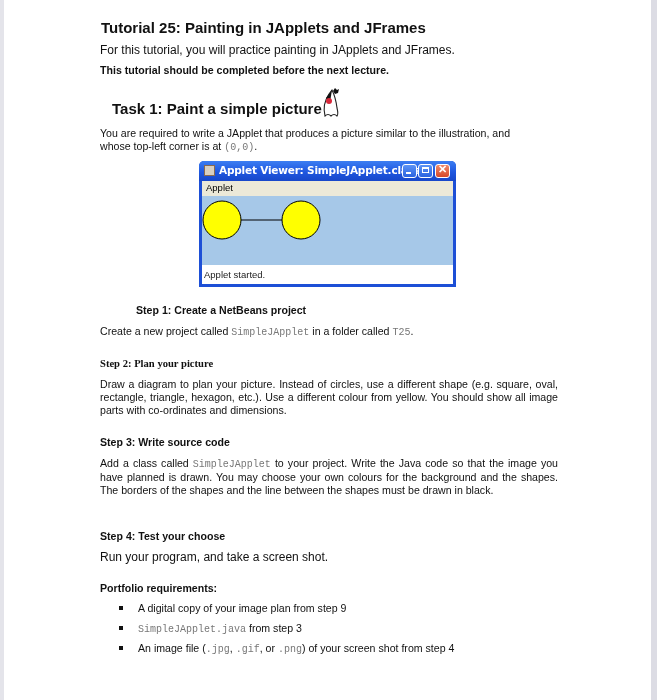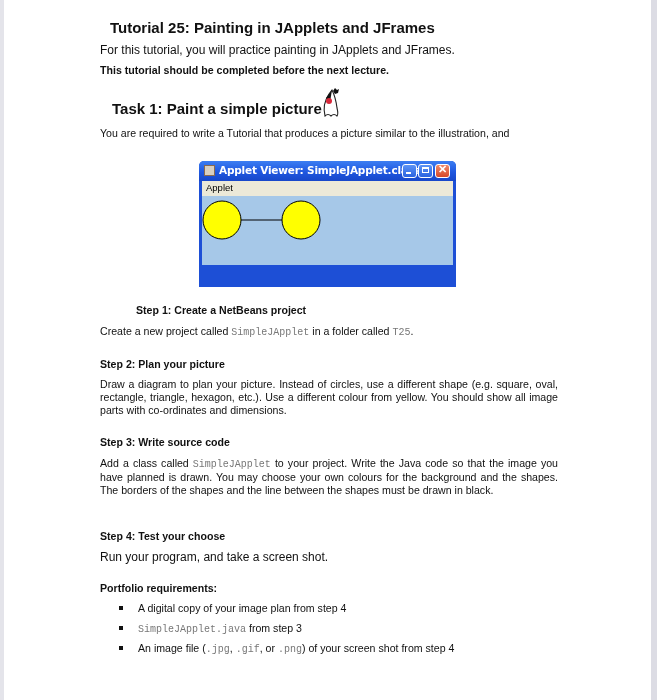--- a/index.html
+++ b/index.html
@@ -4,21 +4,21 @@
 <style>
   html, body { margin: 0; padding: 0; }
   body {
     width: 657px; height: 700px; background: #ffffff; position: relative; overflow: hidden;
     font-family: "Liberation Sans", sans-serif; color: #111;
   }
   .frame-left { position: absolute; left: 0; top: 0; width: 4px; height: 700px; background: #e4e4ea; }
   .frame-right { position: absolute; left: 651px; top: 0; width: 6px; height: 700px; background: #dcdce4; }
   .page { position: absolute; left: 100px; top: 0; width: 460px; }
   .abs { position: absolute; white-space: nowrap; }
-  h1.title { position: absolute; left: 10px; top: 19px; margin: 0; font-size: 15px; font-weight: bold; }
+  h1.title { position: absolute; left: 1px; top: 19px; margin: 0; font-size: 15px; font-weight: bold; }
   .intro { position: absolute; left: 0; top: 43px; font-size: 12px; }
   .notice { position: absolute; left: 0; top: 64px; font-size: 10.6px; font-weight: bold; }
   h2.task { position: absolute; left: 0; top: 88px; margin: 12px; font-size: 15px; font-weight: bold; }
   .duke { position: absolute; left: 220px; top: 88px; width: 22px; height: 30px; }
   .para { position: absolute; left: 0; width: 458px; font-size: 10.6px; line-height: 13px; text-align: justify; }
   .para.last { text-align-last: left; }
   .mono { font-family: "Liberation Mono", monospace; color: #777; font-size: 10px; }
   .step-h { position: absolute; left: 0; font-size: 10.6px; font-weight: bold; }
 
   
@@ -61,21 +61,22 @@
 
   <h2 class="task">Task 1: Paint a simple picture</h2>
   <svg class="duke" viewBox="0 0 22 30">
     <path d="M5 28 C3 20 5 12 9 6 L12 2 C14 6 16 12 17 20 C18 24 18 27 17 28 C15 26 13 26 11 28 C9 26 7 26 5 28 Z" fill="#fff" stroke="#222" stroke-width="1.1"></path>
     <path d="M6 10 L12 2 L10 14 Z" fill="#111"></path>
     <circle cx="9" cy="13" r="3" fill="#d8283a"></circle>
     <path d="M13 3 L15 0 L17 2 L19 1 L18 5 L15 6 Z" fill="#111"></path>
   </svg>
 
   <div class="para abs" style="top:127px;">
-    <div>You are required to write a Tutorial that produces a picture similar to the illustration, and</div>
+    <div>You are required to write a JApplet that produces a picture similar to the illustration, and</div>
+    <div><span>whose top-left corner is at </span><span class="mono">(0,0)</span><span>.</span></div>
   </div>
 </div>
 
 <div class="applet-win">
   <div class="titlebar">
     <div class="tb-icon"></div>
     <div class="tb-title">Applet Viewer: SimpleJApplet.class</div>
     <div class="tb-btn min"></div>
     <div class="tb-btn max"></div>
     <div class="tb-btn close">
@@ -85,42 +86,45 @@
   <div class="menubar">
     <div class="menu-applet">Applet</div>
   </div>
   <div class="canvas">
     <svg width="251" height="69">
       <line x1="39" y1="24" x2="80" y2="24" stroke="#000" stroke-width="1"></line>
       <circle cx="20" cy="24" r="19" fill="#ffff00" stroke="#000" stroke-width="1"></circle>
       <circle cx="99" cy="24" r="19" fill="#ffff00" stroke="#000" stroke-width="1"></circle>
     </svg>
   </div>
+  <div class="status">
+    <div class="status-text">Applet started.</div>
+  </div>
 </div>
 
 <div class="page">
   <div class="step-h abs" style="top:304px;margin-left:36px;">Step 1: Create a NetBeans project</div>
   <div class="abs" style="top:325px; font-size:10.6px;">
     <span>Create a new project called </span><span class="mono">SimpleJApplet</span><span> in a folder called </span><span class="mono">T25</span><span>.</span>
   </div>
 
-  <div class="step-h abs" style="top:358px;">Step 2: Plan your picture</div>
+  <div class="step-h abs" style="top:358px;font-family:Liberation Serif, serif;">Step 2: Plan your picture</div>
   <div class="para last" style="top:378px;">Draw a diagram to plan your picture. Instead of circles, use a different shape (e.g. square, oval, rectangle, triangle, hexagon, etc.). Use a different colour from yellow. You should show all image parts with co-ordinates and dimensions.</div>
 
   <div class="step-h abs" style="top:436px;">Step 3: Write source code</div>
   <div class="para last" style="top:457px;"><span>Add a class called </span><span class="mono">SimpleJApplet</span><span> to your project. Write the Java code so that the image you have planned is drawn. You may choose your own colours for the background and the shapes. The borders of the shapes and the line between the shapes must be drawn in black.</span></div>
 
   <div class="step-h abs" style="top:530px;">Step 4: Test your choose</div>
   <div class="abs" style="top:550px; font-size:12px;">Run your program, and take a screen shot.</div>
 
   <div class="step-h abs" style="top:582px;">Portfolio requirements:</div>
   <ul class="reqs">
     <li style="top:2px;">
       <span class="bullet"></span>
-      <span class="txt">A digital copy of your image plan from step 4</span>
+      <span class="txt">A digital copy of your image plan from step 9</span>
     </li>
     <li style="top:22px;">
       <span class="bullet"></span>
       <span class="txt"><span class="mono">SimpleJApplet.java</span><span> from step 3</span></span>
     </li>
     <li style="top:42px;">
       <span class="bullet"></span>
       <span class="txt"><span>An image file (</span><span class="mono">.jpg</span><span>, </span><span class="mono">.gif</span><span>, or </span><span class="mono">.png</span><span>) of your screen shot from step 4</span></span>
     </li>
   </ul>

